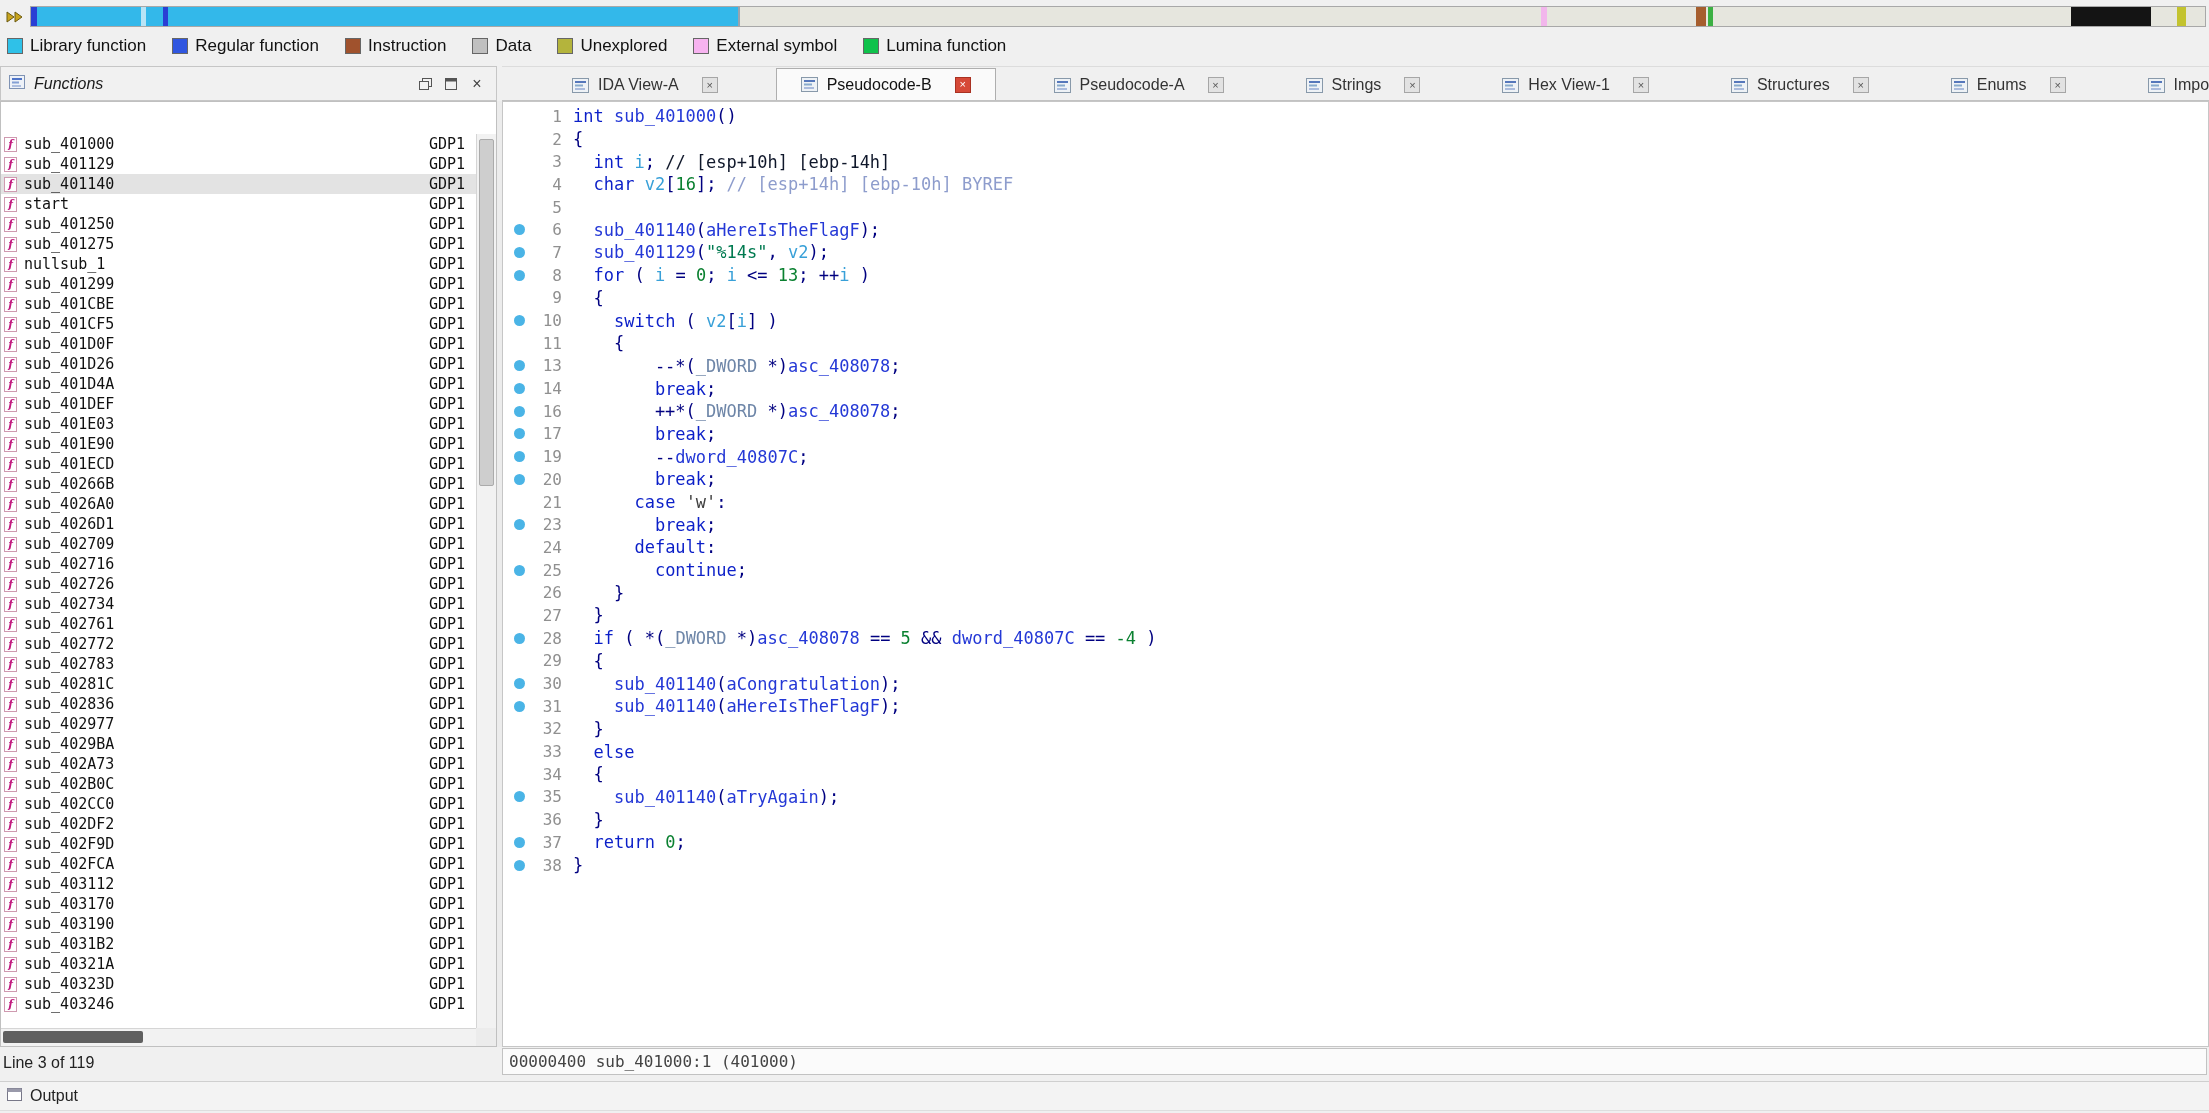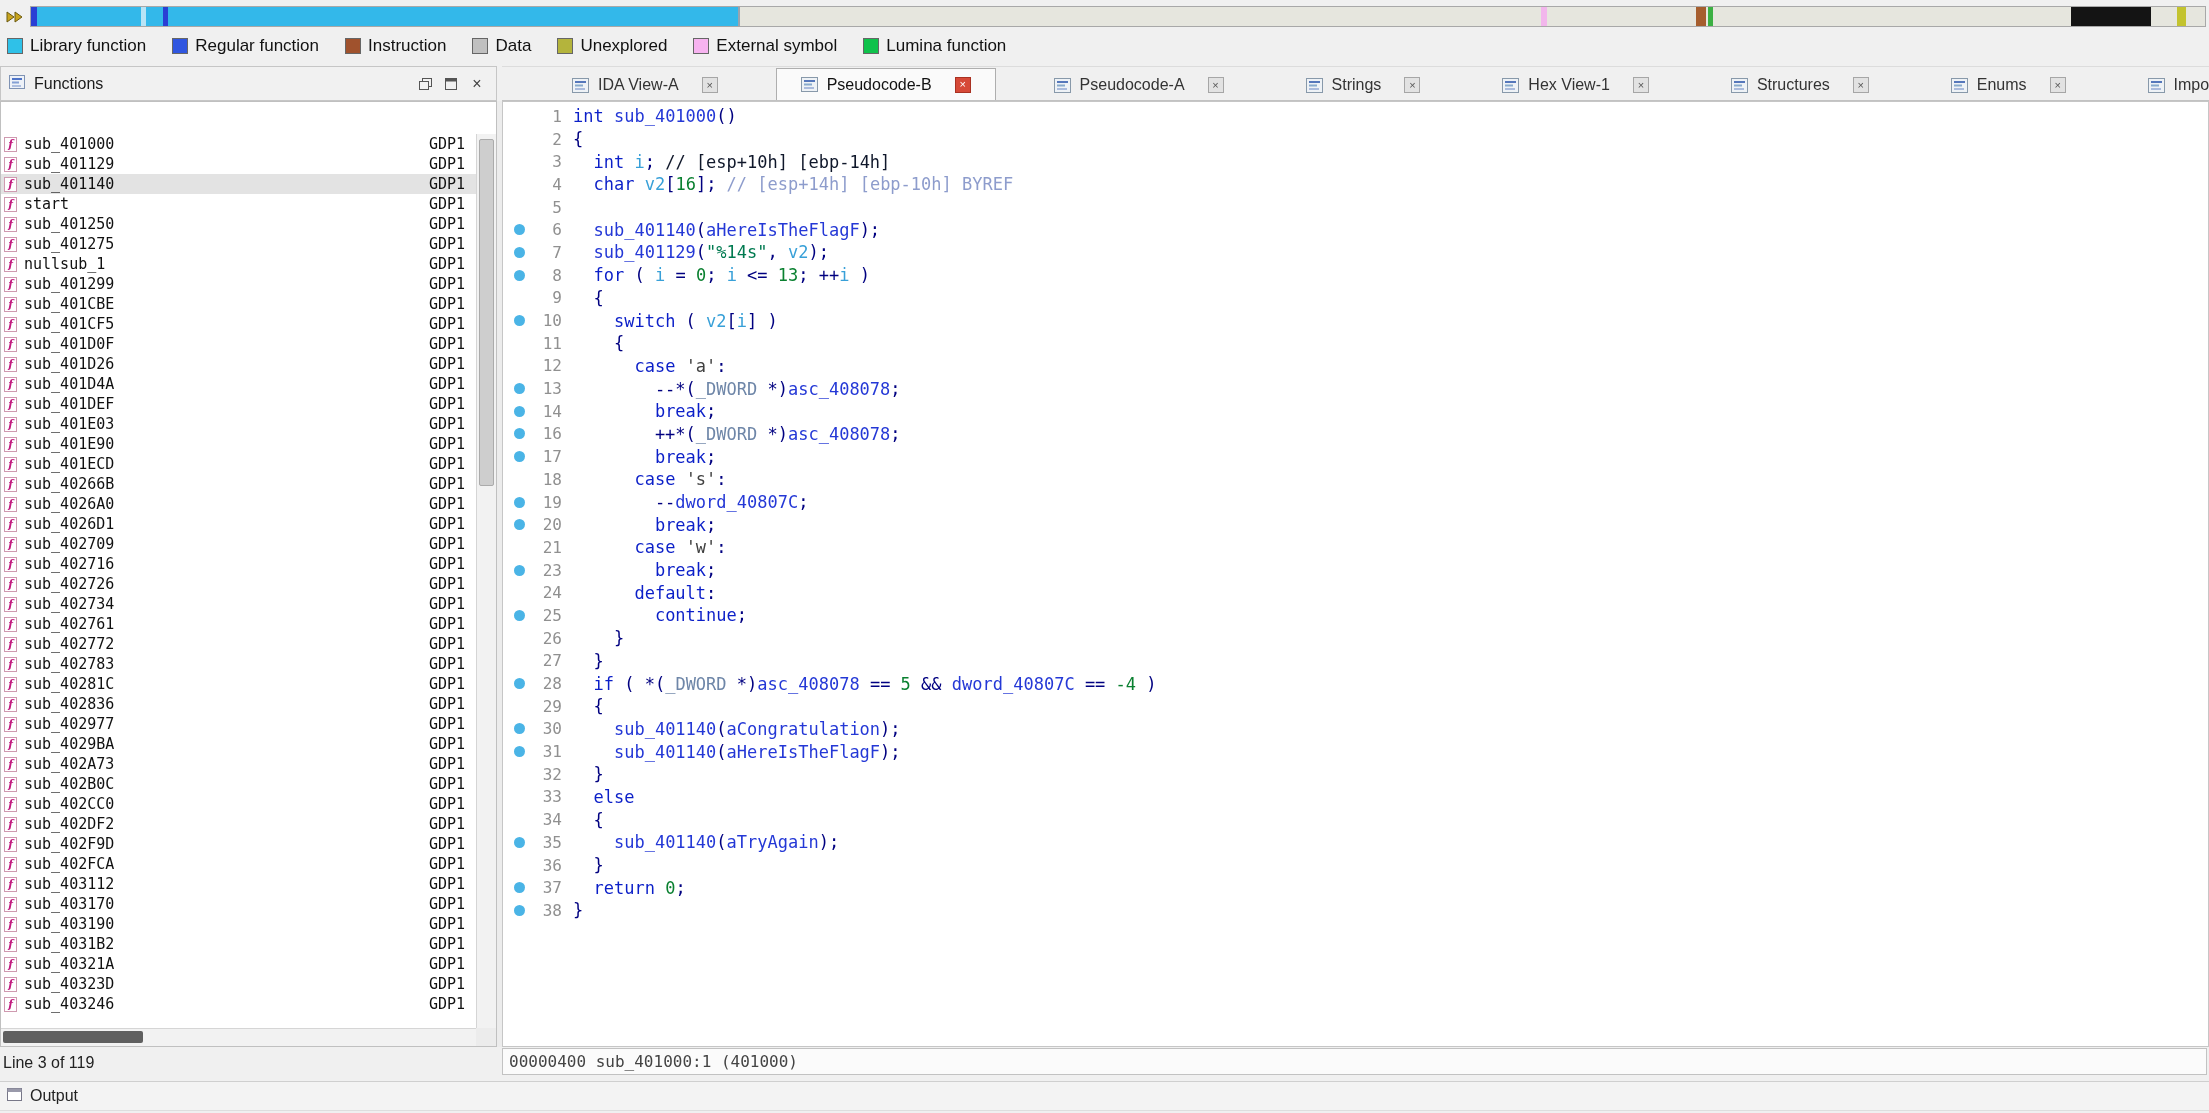--- a/index.html
+++ b/index.html
@@ -22,21 +22,21 @@
   #legend { position:absolute; left:7px; top:33px; height:26px; display:flex; align-items:center; gap:26px; font-size:17px; color:#111; }
   .legend-item { display:flex; align-items:center; gap:7px; }
   .swatch { width:16px; height:16px; border:1px solid #666; flex:none; }
 
   
   #func-titlebar {
     position:absolute; left:0; top:66px; width:497px; height:35px;
     background:#f1f1f1; border:1px solid #c6c6c6;
     display:flex; align-items:center; padding:0 8px;
   }
-  #func-titlebar .title { font-size:16px; color:#1a1a1a; margin-left:9px; flex:1; }
+  #func-titlebar .title { font-size:16px; color:#1a1a1a; margin-left:9px; flex:1;font-style:italic; }
   .wbtn { width:22px; height:20px; display:inline-flex; align-items:center; justify-content:center; margin-left:4px; color:#444; font-size:16px; }
 
   #tabbar {
     position:absolute; left:502px; right:0; top:66px; height:35px;
     display:flex; align-items:flex-end; gap:34px; padding-left:46px;
     background:#f0f0f0; border-top:1px solid #dcdcdc; border-bottom:1px solid #c2c2c2; overflow:hidden;
   }
   .tab { height:30px; display:flex; align-items:center; gap:9px; padding:0 24px; font-size:16px; color:#333; white-space:nowrap; flex:none; }
   .tab.active { background:#fafafa; border:1px solid #aeaeae; border-bottom-color:#fafafa; margin-bottom:-1px; height:33px; color:#111; }
   .tab-icon { width:17px; height:15px; flex:none; display:inline-flex; }
@@ -559,25 +559,20 @@
         </span>
         <span class="lnum">10</span>
         <span class="ltext"><span style="color: rgb(0, 0, 128);">    </span><span style="color: rgb(11, 31, 200);">switch</span><span style="color: rgb(0, 0, 128);"> ( </span><span style="color: rgb(56, 160, 216);">v2</span><span style="color: rgb(0, 0, 128);">[</span><span style="color: rgb(56, 160, 216);">i</span><span style="color: rgb(0, 0, 128);">] )</span></span>
       </div>
       <div class="cline">
         <span class="dotcell"></span>
         <span class="lnum">11</span>
         <span class="ltext"><span style="color: rgb(0, 0, 128);">    {</span></span>
       </div>
       <div class="cline">
-        <span class="dotcell"></span>
-        <span class="lnum">12</span>
-        <span class="ltext"><span style="color: rgb(0, 0, 128);">      </span><span style="color: rgb(11, 31, 200);">case</span><span style="color: rgb(0, 0, 128);"> </span><span style="color: rgb(64, 64, 64);">'a'</span><span style="color: rgb(0, 0, 128);">:</span></span>
-      </div>
-      <div class="cline">
         <span class="dotcell">
           <span class="dot" style="background: rgb(74, 180, 230);"></span>
         </span>
         <span class="lnum">13</span>
         <span class="ltext"><span style="color: rgb(0, 0, 128);">        --*(</span><span style="color: rgb(110, 134, 168);">_DWORD</span><span style="color: rgb(0, 0, 128);"> *)</span><span style="color: rgb(36, 56, 214);">asc_408078</span><span style="color: rgb(0, 0, 128);">;</span></span>
       </div>
       <div class="cline">
         <span class="dotcell">
           <span class="dot" style="background: rgb(74, 180, 230);"></span>
         </span>
@@ -590,25 +585,20 @@
         </span>
         <span class="lnum">16</span>
         <span class="ltext"><span style="color: rgb(0, 0, 128);">        ++*(</span><span style="color: rgb(110, 134, 168);">_DWORD</span><span style="color: rgb(0, 0, 128);"> *)</span><span style="color: rgb(36, 56, 214);">asc_408078</span><span style="color: rgb(0, 0, 128);">;</span></span>
       </div>
       <div class="cline">
         <span class="dotcell">
           <span class="dot" style="background: rgb(74, 180, 230);"></span>
         </span>
         <span class="lnum">17</span>
         <span class="ltext"><span style="color: rgb(0, 0, 128);">        </span><span style="color: rgb(11, 31, 200);">break</span><span style="color: rgb(0, 0, 128);">;</span></span>
-      </div>
-      <div class="cline">
-        <span class="dotcell"></span>
-        <span class="lnum">18</span>
-        <span class="ltext"><span style="color: rgb(0, 0, 128);">      </span><span style="color: rgb(11, 31, 200);">case</span><span style="color: rgb(0, 0, 128);"> </span><span style="color: rgb(64, 64, 64);">'s'</span><span style="color: rgb(0, 0, 128);">:</span></span>
       </div>
       <div class="cline">
         <span class="dotcell">
           <span class="dot" style="background: rgb(74, 180, 230);"></span>
         </span>
         <span class="lnum">19</span>
         <span class="ltext"><span style="color: rgb(0, 0, 128);">        --</span><span style="color: rgb(36, 56, 214);">dword_40807C</span><span style="color: rgb(0, 0, 128);">;</span></span>
       </div>
       <div class="cline">
         <span class="dotcell">

